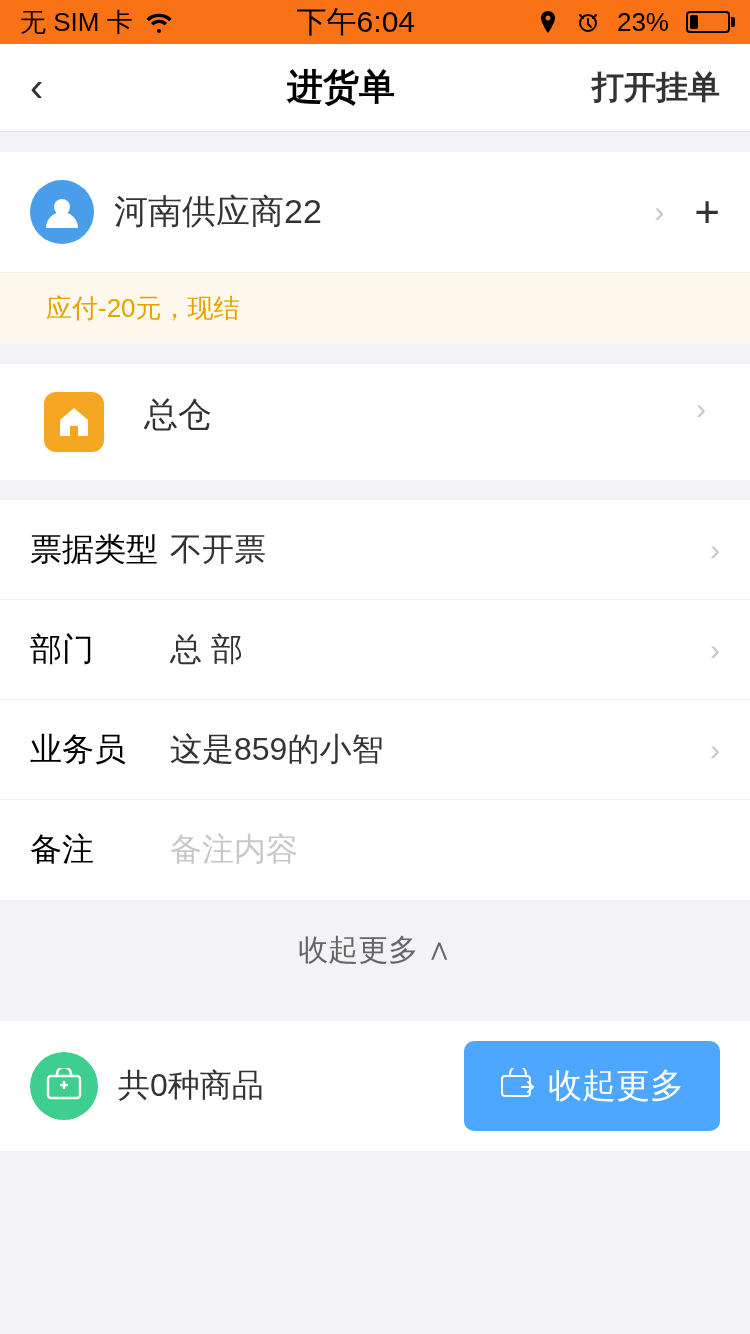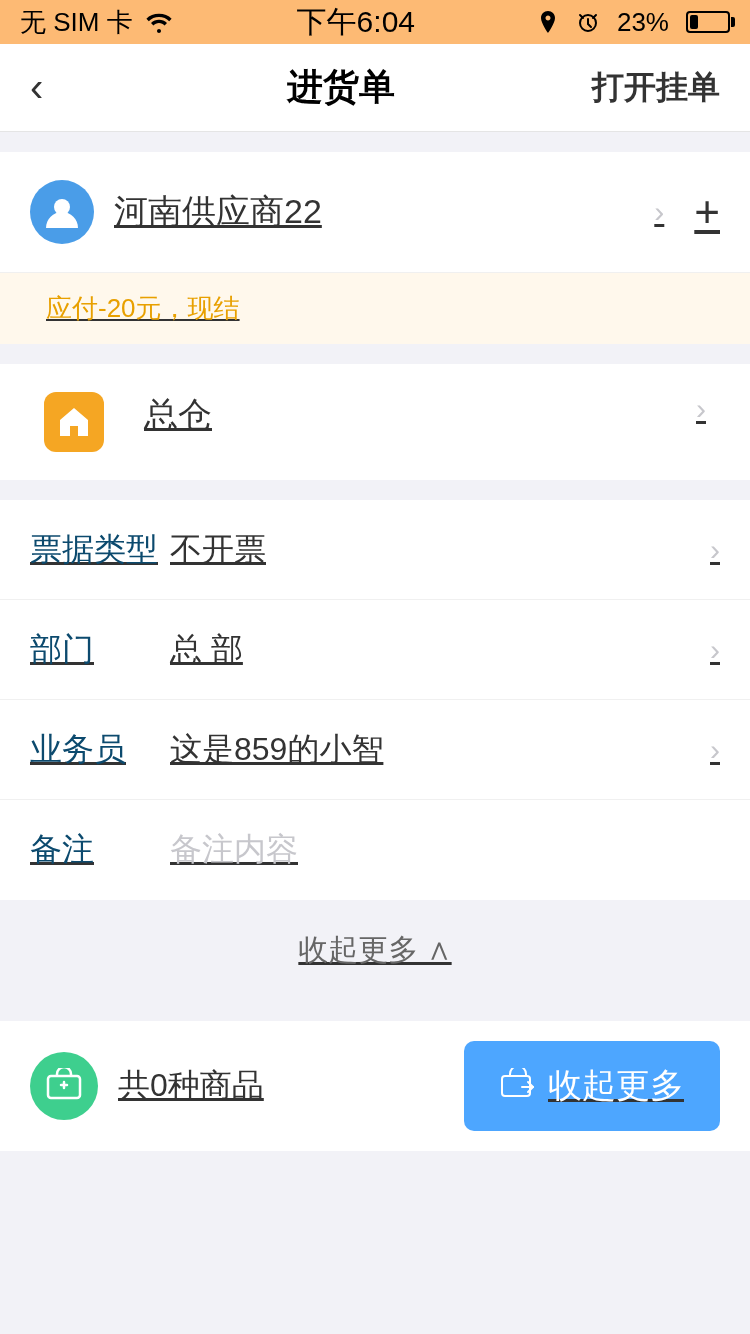--- a/index.html
+++ b/index.html
@@ -10,21 +10,21 @@
       background: #f2f2f7;
       font-family: -apple-system, "PingFang SC", "Helvetica Neue", sans-serif;
       font-size: 32px;
       color: #333;
     }
 
     
     .status-bar {
       width: 100%;
       height: 44px;
-      background: #fdba74;
+      background: #f97316;
       display: flex;
       align-items: center;
       justify-content: space-between;
       padding: 0 20px;
       font-size: 26px;
       color: #000;
     }
     .status-left {
       display: flex;
       align-items: center;
@@ -93,21 +93,20 @@
     .nav-action {
       font-size: 32px;
       color: #333;
       cursor: pointer;
       font-weight: bold;
     }
 
     
     .content {
       background: #f2f2f7;
-      text-decoration: underline;
     }
 
     
     .card {
       background: #fff;
       margin-top: 20px;
     }
 
     
     .supplier-row {
@@ -193,21 +192,21 @@
       align-items: center;
       padding: 0 30px;
       height: 100px;
       border-bottom: 1px solid #f0f0f0;
     }
     .form-row:last-child {
       border-bottom: none;
     }
     .form-label {
       font-size: 32px;
-      color: #0c4a6e;
+      color: #000000;
       width: 130px;
       flex-shrink: 0;
     }
     .form-value {
       flex: 1;
       font-size: 32px;
       color: #333;
       margin-left: 10px;
     }
     .form-value.placeholder {

